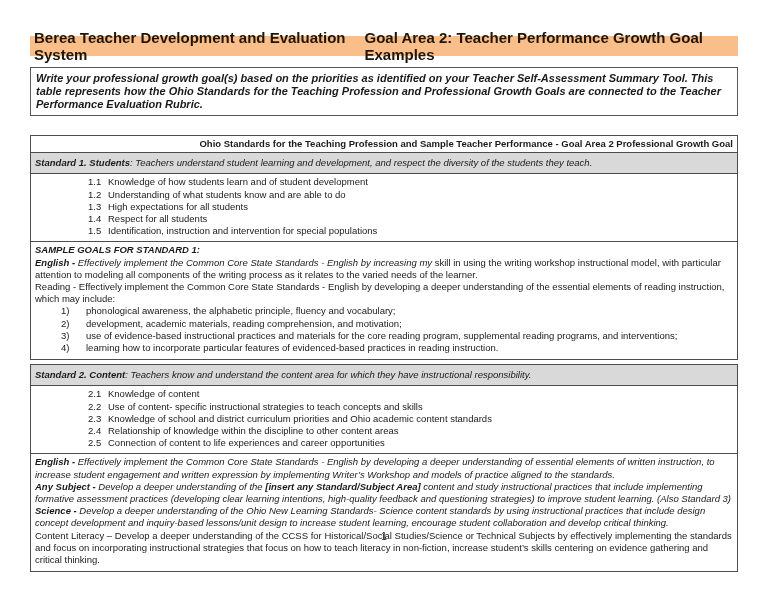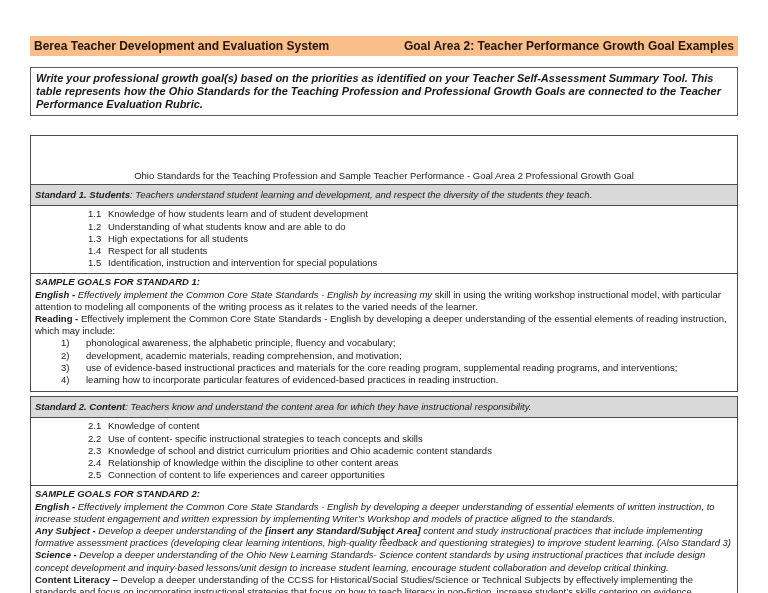--- a/index.html
+++ b/index.html
@@ -14,43 +14,42 @@
     font-family:"Liberation Sans",sans-serif;
     color:#1a1a1a;overflow:hidden;
   }
   .page{position:relative;width:768px;height:593px;background:#ffffff;}
   .content{position:absolute;left:30px;top:36px;width:708px;}
 
   .header-bar{
     display:flex;justify-content:space-between;align-items:center;
     background:var(--header-bg);
     height:20px;padding:2px 4px;
-    font-size:12px;font-weight:700;color:#221505;
+    font-size:15px;font-weight:700;color:#221505;
   }
 
   .intro-box{
     margin-top:11px;
     border:1px solid #595959;
     padding:4px 5px;
     font-size:11px;line-height:13px;
     font-weight:700;font-style:italic;
   }
 
   .std-table{
     margin-top:19px;
     border:1px solid var(--border-c);
     font-size:9.5px;line-height:12.2px;
   }
   .std-table.t2{margin-top:4px;}
 
   .title-row{
-    text-align:center;font-weight:400;
+    text-align:right;font-weight:700;
     padding:2px 4px;
     border-bottom:1px solid var(--border-c);
-    margin-top:32px;
   }
   .std-row{
     background:var(--row-bg);
     padding:4px 4px;
     border-bottom:1px solid var(--border-c);
   }
   .list-row{
     padding:2px 4px 4px;
     border-bottom:1px solid var(--border-c);
   }
@@ -58,21 +57,21 @@
   .item .num{flex:none;width:14px;}
   .item .txt{margin-left:6px;text-align:right;}
 
   .sample-row{padding:2px 4px 5px;}
   .sample-title{font-weight:700;font-style:italic;}
   .goal{margin:0;}
   .r-item{display:flex;padding-left:26px;}
   .r-item .num{flex:none;width:13px;}
   .r-item .txt{margin-left:12px;}
 
-  .b{font-weight:700;}
+  .b{font-weight:400;}
   .i{font-style:italic;}
   .bi{font-weight:700;font-style:italic;}
 
   .page-number{
     position:absolute;top:531px;left:0;width:768px;
     text-align:center;font-size:10px;
     font-family:"Liberation Sans",sans-serif;
   }
 </style>
 </head>
@@ -165,21 +164,20 @@
           <span class="num">2.4</span>
           <span class="txt">Relationship of knowledge within the discipline to other content areas</span>
         </div>
         <div class="item">
           <span class="num">2.5</span>
           <span class="txt">Connection of content to life experiences and career opportunities</span>
         </div>
       </div>
 
       <div class="sample-row">
-        <div class="sample-title">SAMPLE GOALS FOR STANDARD 2:</div>
         <p class="goal"><span class="bi">English - </span><span class="i">Effectively implement the Common Core State Standards - English  by developing a deeper understanding of essential elements of written instruction, to increase student engagement and written expression by implementing Writer’s Workshop and models of practice aligned to the standards.</span></p>
         <p class="goal"><span class="bi">Any Subject - </span><span class="i">Develop a deeper understanding of the </span><span class="bi">[insert any Standard/Subject Area]</span><span class="i"> content and study instructional practices that include implementing  formative assessment practices (developing  clear learning intentions,  high-quality feedback and questioning strategies)  to improve student learning. (Also Standard 3)</span></p>
         <p class="goal"><span class="bi">Science - </span><span class="i">Develop a deeper understanding of the Ohio New Learning Standards- Science content  standards by using  instructional practices that include  design concept development and inquiry-based lessons/unit design to increase student learning,  encourage student collaboration and  develop critical thinking.</span></p>
         <p class="goal"><span class="b">Content Literacy – </span><span>Develop a deeper understanding of the CCSS for Historical/Social Studies/Science or Technical Subjects by effectively implementing  the standards and focus on incorporating instructional strategies that focus on how to teach  literacy in non-fiction, increase student’s  skills centering on evidence gathering and critical thinking.</span></p>
       </div>
     </div>
 
   </div>
 
   <div class="page-number">1</div>

